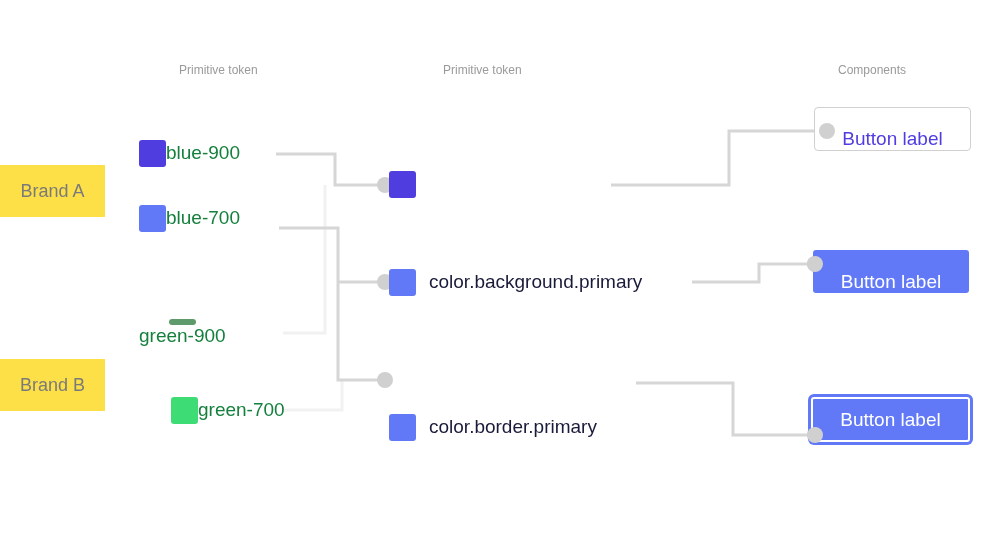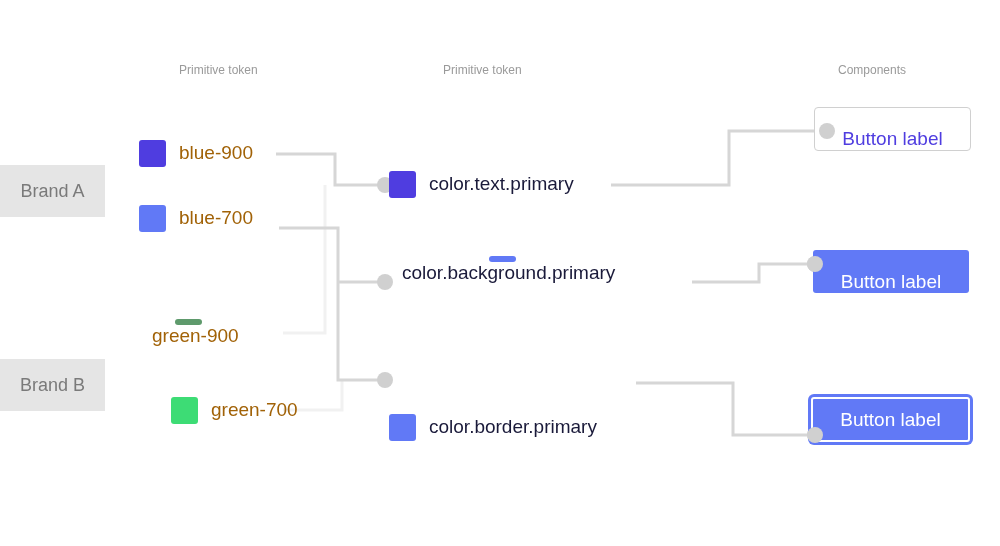--- a/index.html
+++ b/index.html
@@ -1,23 +1,23 @@
 <!DOCTYPE html>
 <html><head>
 <meta charset="utf-8">
 <style>
   html, body { margin: 0; padding: 0; background: #ffffff; }
   body { width: 1000px; height: 546px; position: relative; overflow: hidden;
          font-family: "Liberation Sans", sans-serif; }
   .col-header { position: absolute; top: 63px; font-size: 12px; color: #9a9a9a; }
-  .brand { position: absolute; left: 0; width: 105px; height: 52px; background: #e5e5e5;
+  .brand { position: absolute; left: 0; width: 105px; height: 52px; background: #fde047;
            color: #7a7a7a; font-size: 18px; display: flex; align-items: center; justify-content: center; }
   .prim { position: absolute; left: 139px; display: flex; align-items: center; height: 28px; }
   .swatch { width: 27px; height: 27px; border-radius: 3px; }
-  .prim .lbl { margin-left: 13px; font-size: 19px; color: #a16207; }
+  .prim .lbl { font-size: 19px; color: #15803d; }
   .sem { position: absolute; left: 389px; display: flex; align-items: center; height: 28px; }
   .sem .lbl { margin-left: 13px; font-size: 19px; color: #1a1a3a; }
   .btn { position: absolute; display: flex; align-items: flex-end; justify-content: center;
          font-size: 19px; box-sizing: border-box; cursor: pointer; }
   .btn-outline { left: 814px; top: 107px; width: 157px; height: 44px; border: 1px solid #d0d0d0;
                  border-radius: 4px; background: #fff; }
   .btn-filled { left: 813px; top: 250px; width: 156px; height: 43px; border-radius: 3px; color: #fff; }
   .btn-bordered { left: 808px; top: 394px; width: 165px; height: 51px; border-radius: 6px;
                   padding: 3px; color: #fff; }
   .btn-bordered .inner { width: 100%; height: 100%; border: 2px solid #fff; border-radius: 3px;
@@ -75,23 +75,22 @@
   <div class="swatch" style="background:#5e9a6c;"></div>
   <span class="lbl">green-900</span>
 </div>
 <div class="prim" style="top:396px;padding-left:32px;">
   <div class="swatch" style="background:#3ddc75;"></div>
   <span class="lbl">green-700</span>
 </div>
 
 <div class="sem" style="top:170px;">
   <div class="swatch" style="background:#4f3de0;"></div>
-  <span class="lbl">color.text.primary</span>
 </div>
-<div class="sem" style="top:256px;flex-direction:column;">
+<div class="sem" style="top:268px;">
   <div class="swatch" style="background:#6179f6;"></div>
   <span class="lbl">color.background.primary</span>
 </div>
 <div class="sem" style="top:366px;margin-top:47px;">
   <div class="swatch" style="background:#6179f6;"></div>
   <span class="lbl">color.border.primary</span>
 </div>
 
 <div class="btn btn-outline" style="color:#4f3de0;">
   <span>Button label</span>

